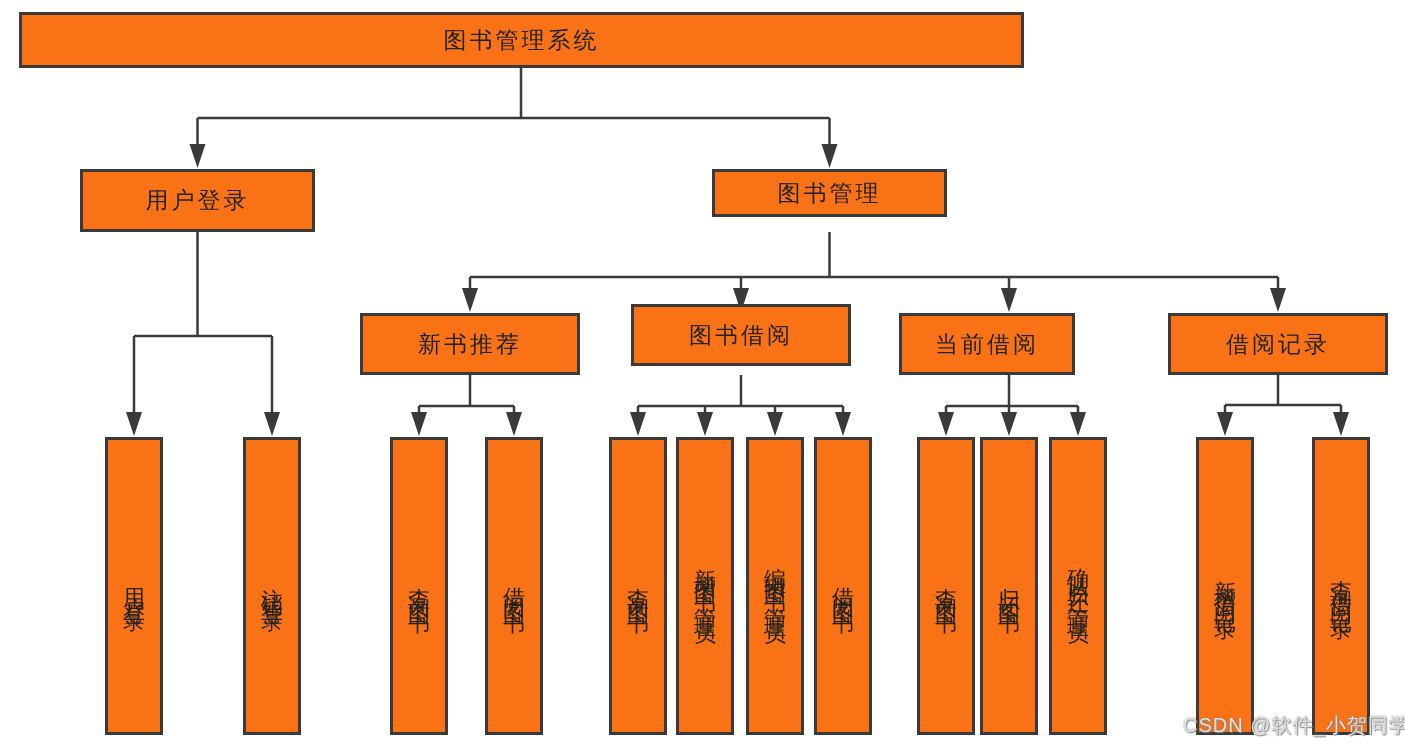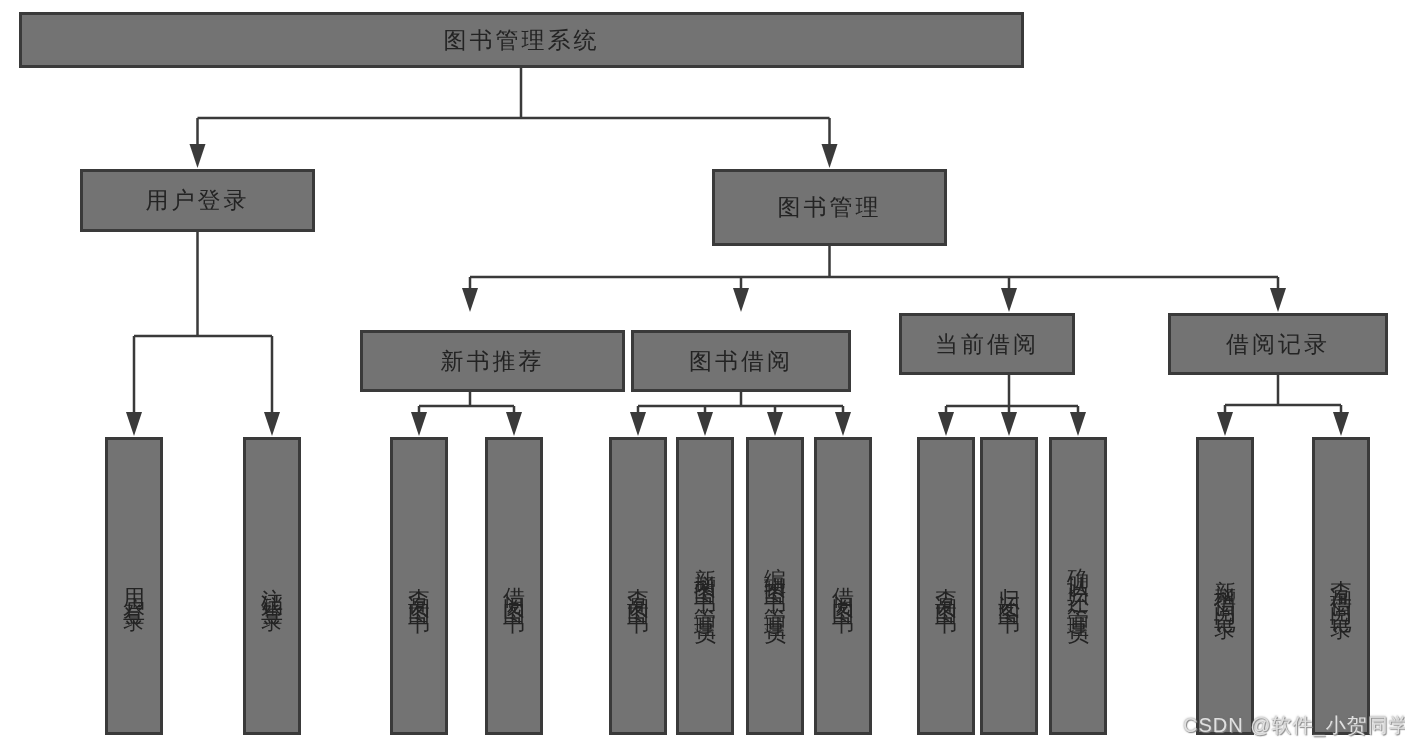--- a/index.html
+++ b/index.html
@@ -21,21 +21,21 @@
     stroke: #3a3a3a;
     stroke-width: 2.5;
     fill: none;
   }
   svg.connectors polygon {
     fill: #3a3a3a;
     stroke: none;
   }
   .node {
     position: absolute;
-    background: #737373;
+    background: #f97316;
     border: 3px solid #3a3a3a;
     display: flex;
     align-items: center;
     justify-content: center;
     color: #232323;
   }
   .h-node {
     font-size: 23px;
     letter-spacing: 3px;
     white-space: nowrap;
@@ -113,28 +113,28 @@
     </g>
   </svg>
 
   <div class="node h-node" style="left:19px; top:12px; width:1005px; height:56px">
     <span>图书管理系统</span>
   </div>
 
   <div class="node h-node" style="left:80px; top:169px; width:235px; height:63px">
     <span>用户登录</span>
   </div>
-  <div class="node h-node" style="left:712px; top:169px; width:235px; height:77px">
+  <div class="node h-node" style="left:712px; top:169px; width:235px; height:48px">
     <span>图书管理</span>
   </div>
 
-  <div class="node h-node" style="left:360px; top:330px; width:265px; height:62px">
+  <div class="node h-node" style="left:360px; top:313px; width:220px; height:62px">
     <span>新书推荐</span>
   </div>
-  <div class="node h-node" style="left:631px; top:330px; width:220px; height:62px">
+  <div class="node h-node" style="left:631px; top:304px; width:220px; height:62px">
     <span>图书借阅</span>
   </div>
   <div class="node h-node" style="left:899px; top:313px; width:176px; height:62px">
     <span>当前借阅</span>
   </div>
   <div class="node h-node" style="left:1168px; top:313px; width:220px; height:62px">
     <span>借阅记录</span>
   </div>
 
   <div class="node leaf" style="left:105px">

